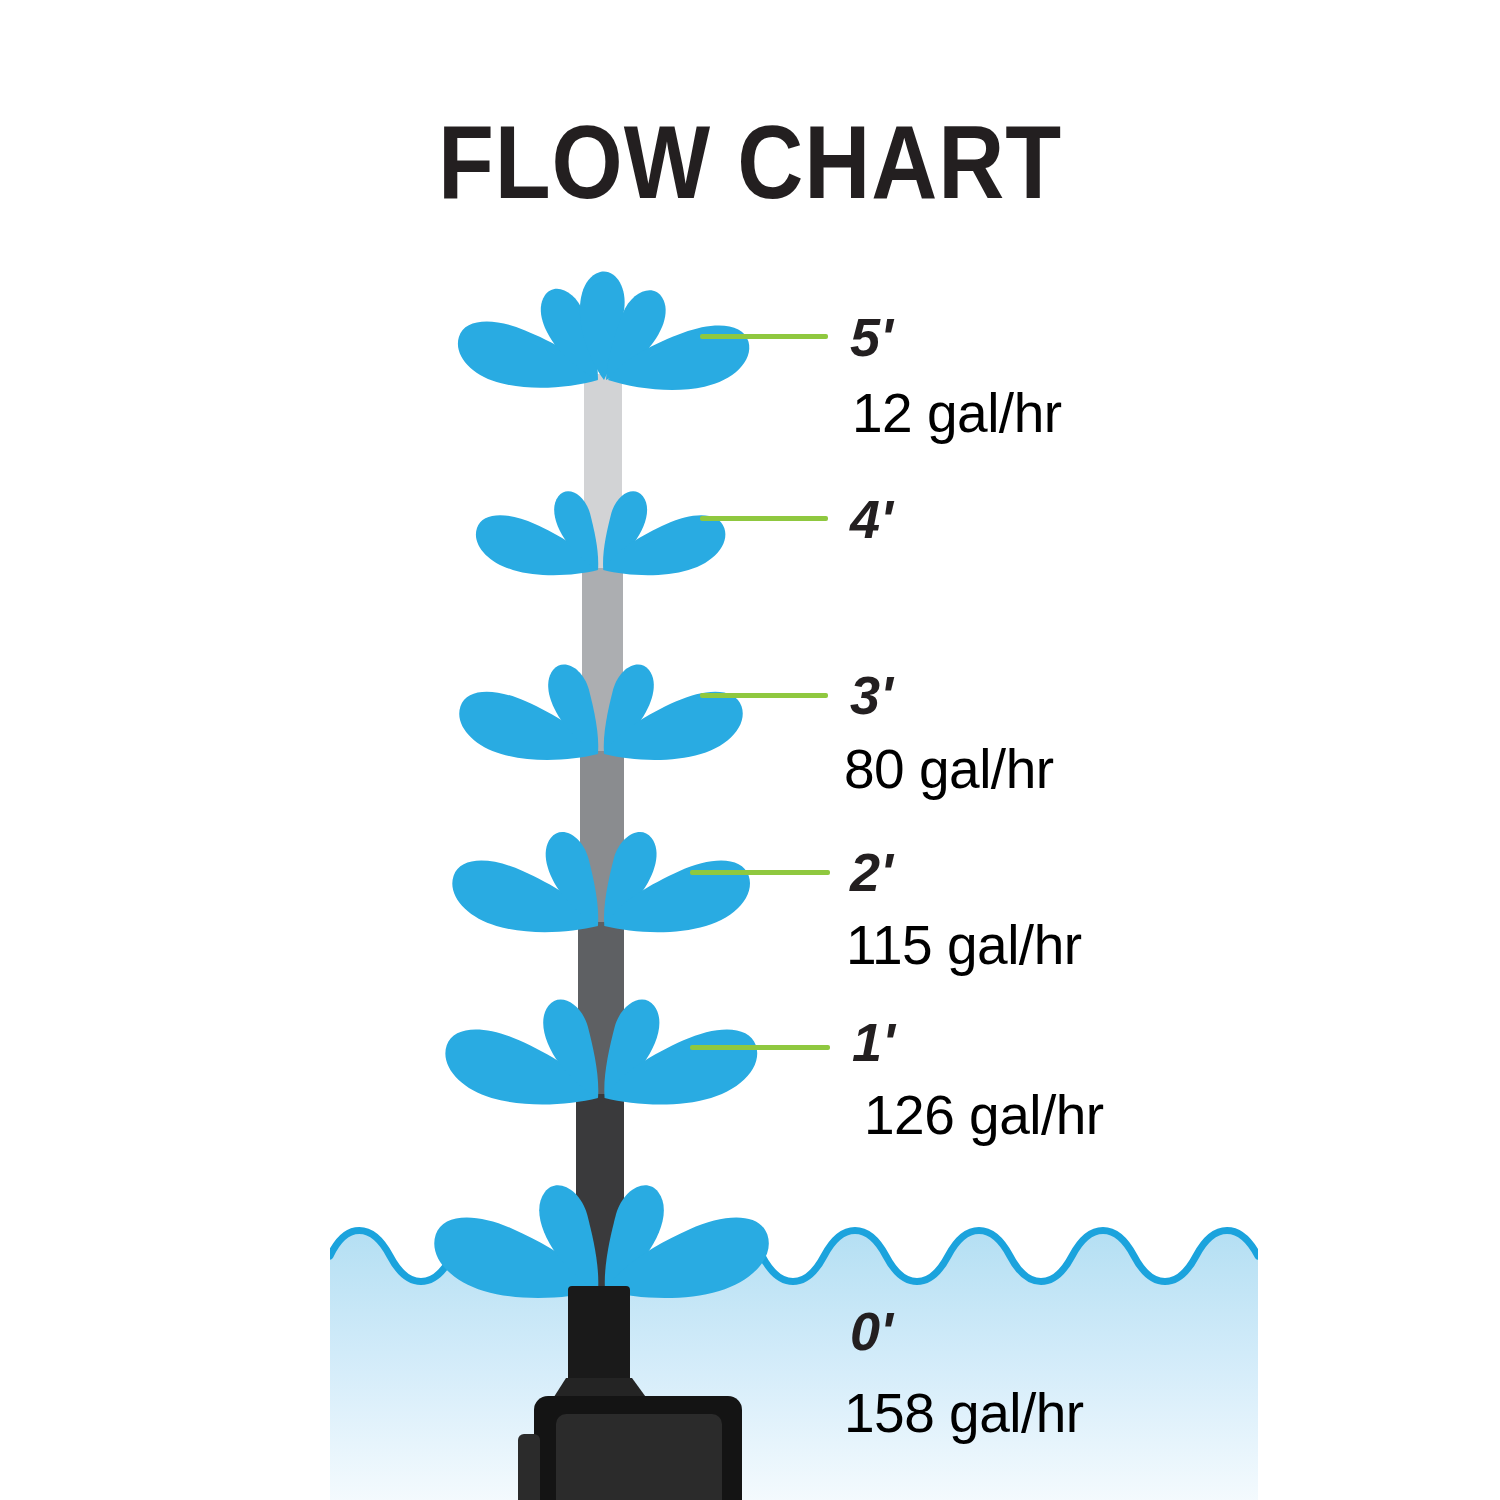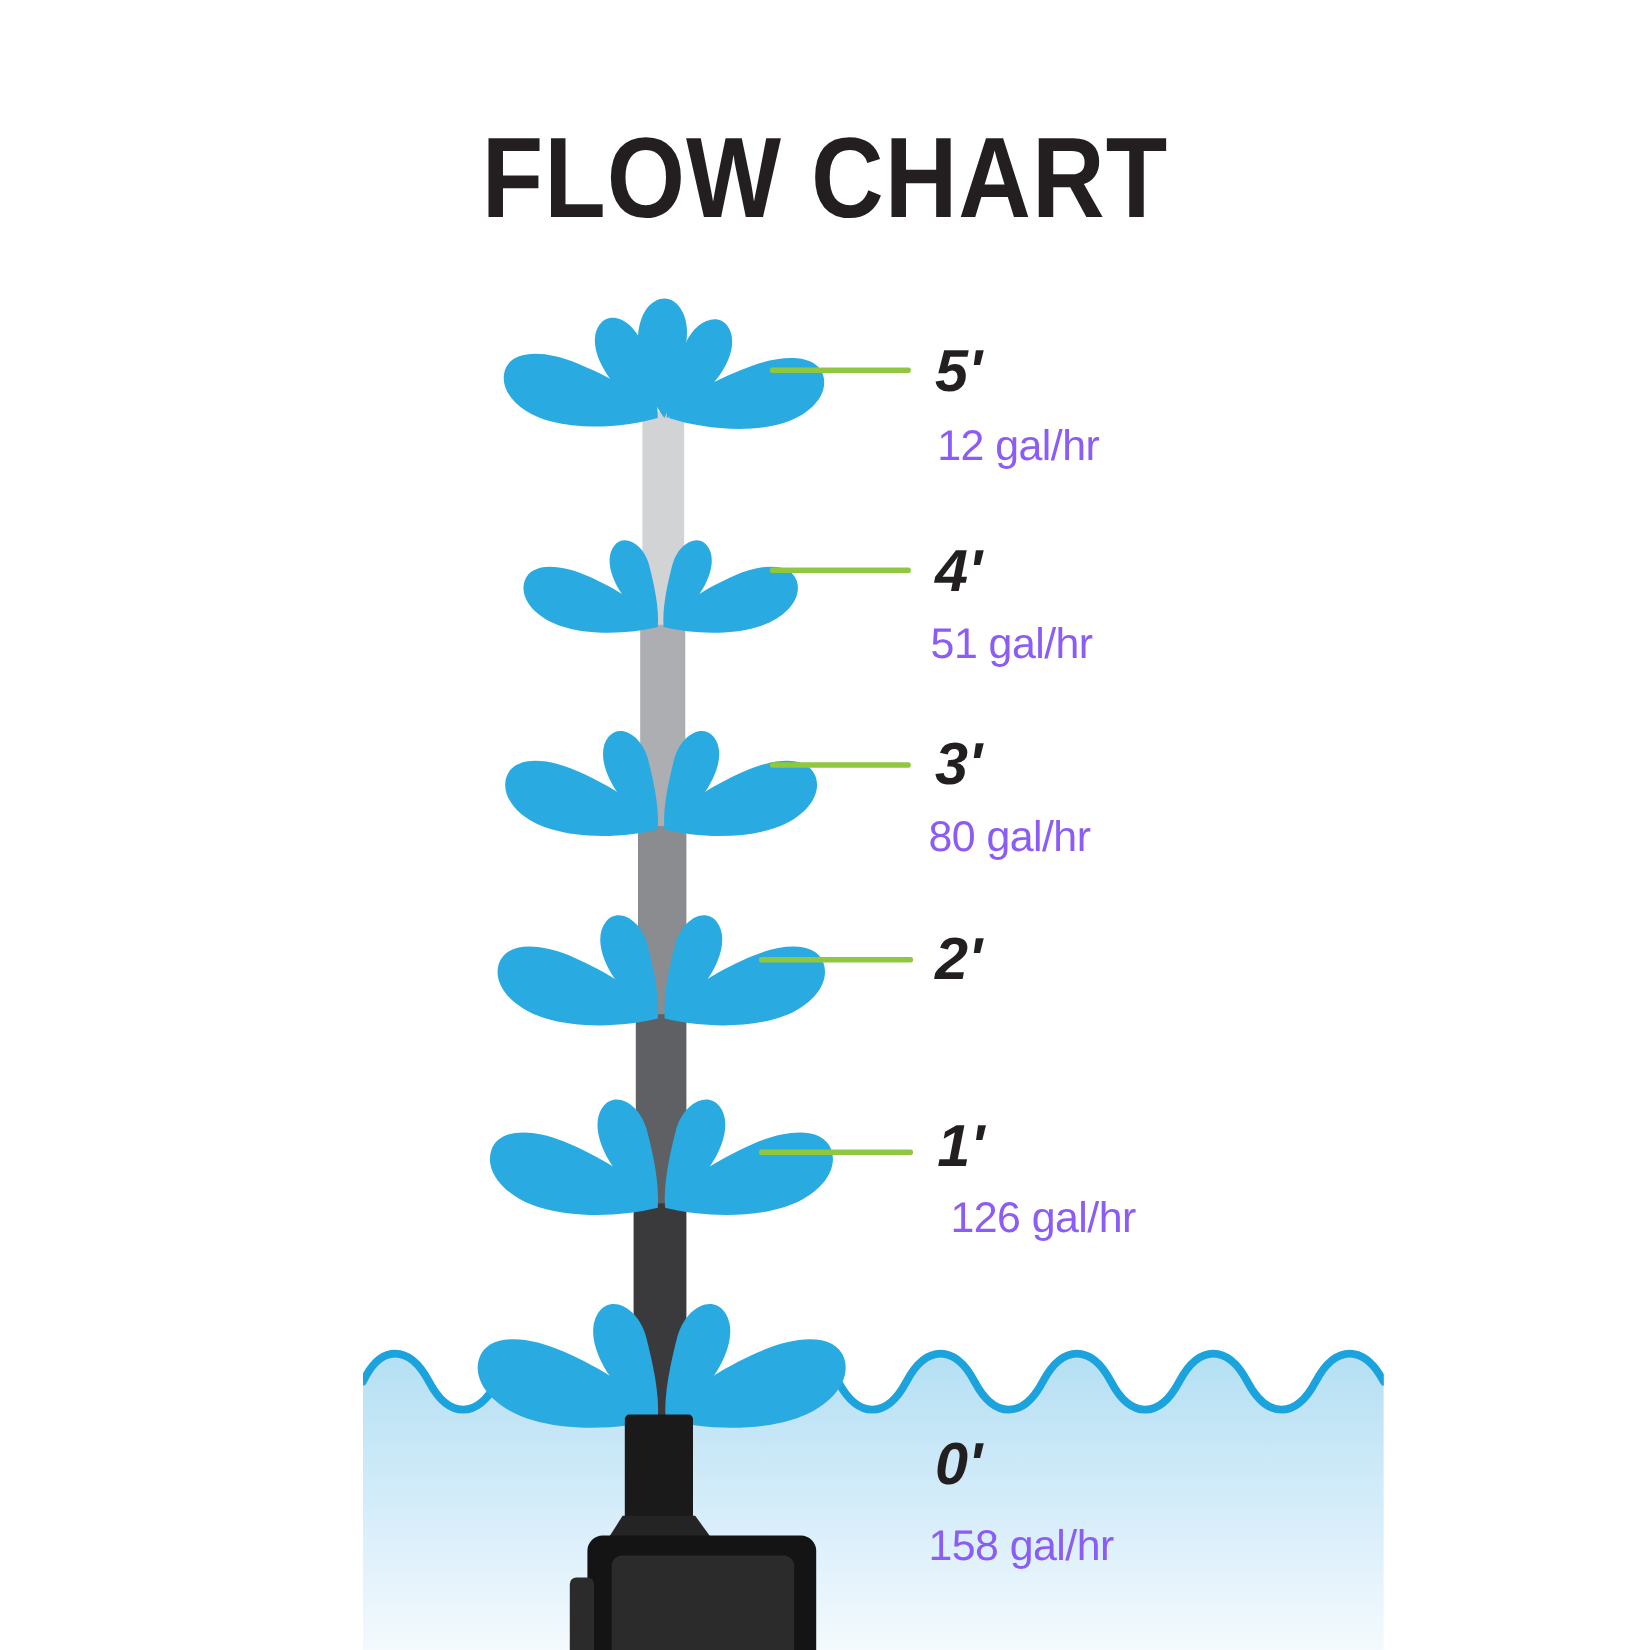--- a/index.html
+++ b/index.html
@@ -61,22 +61,22 @@
     font-style:italic;
     font-size:54px;
     color:#231f20;
     line-height:1;
     white-space:nowrap;
   }
   .lbl-rate{
     position:absolute;
     font-family:"Liberation Sans", sans-serif;
     font-weight:normal;
-    font-size:39px;
-    color:#8b5cf6;
+    font-size:55px;
+    color:#000000;
     line-height:1;
     white-space:nowrap;
     letter-spacing:-0.5px;
   }
 </style>
 </head>
 <body>
 
 <div id="stage">
 
@@ -295,28 +295,28 @@
       </g>
     </svg>
   </div>
 
   <div class="leader" style="left:700px; top:286px; width:128px; background:#8fc83f;"></div>
   <div class="lbl-ft" style="left:850px; top:262px;">5'</div>
   <div class="lbl-rate" style="left:852px; top:338px;">12 gal/hr</div>
 
   <div class="leader" style="left:700px; top:468px; width:128px; background:#8fc83f;"></div>
   <div class="lbl-ft" style="left:850px; top:444px;">4'</div>
-  <div class="lbl-rate" style="left:846px; top:518px;">51 gal/hr</div>
 
   <div class="leader" style="left:700px; top:645px; width:128px; background:#8fc83f;"></div>
   <div class="lbl-ft" style="left:850px; top:620px;">3'</div>
   <div class="lbl-rate" style="left:844px; top:694px;">80 gal/hr</div>
 
   <div class="leader" style="left:690px; top:822px; width:140px; background:#8fc83f;"></div>
   <div class="lbl-ft" style="left:850px; top:797px;">2'</div>
+  <div class="lbl-rate" style="left:846px; top:870px;">115 gal/hr</div>
 
   <div class="leader" style="left:690px; top:997px; width:140px; background:#8fc83f;"></div>
   <div class="lbl-ft" style="left:852px; top:967px;">1'</div>
   <div class="lbl-rate" style="left:864px; top:1040px;">126 gal/hr</div>
 
   <div class="lbl-ft" style="left:850px; top:1256px;">0'</div>
   <div class="lbl-rate" style="left:844px; top:1338px;text-align:center;">158 gal/hr</div>
 
 </div>
 

